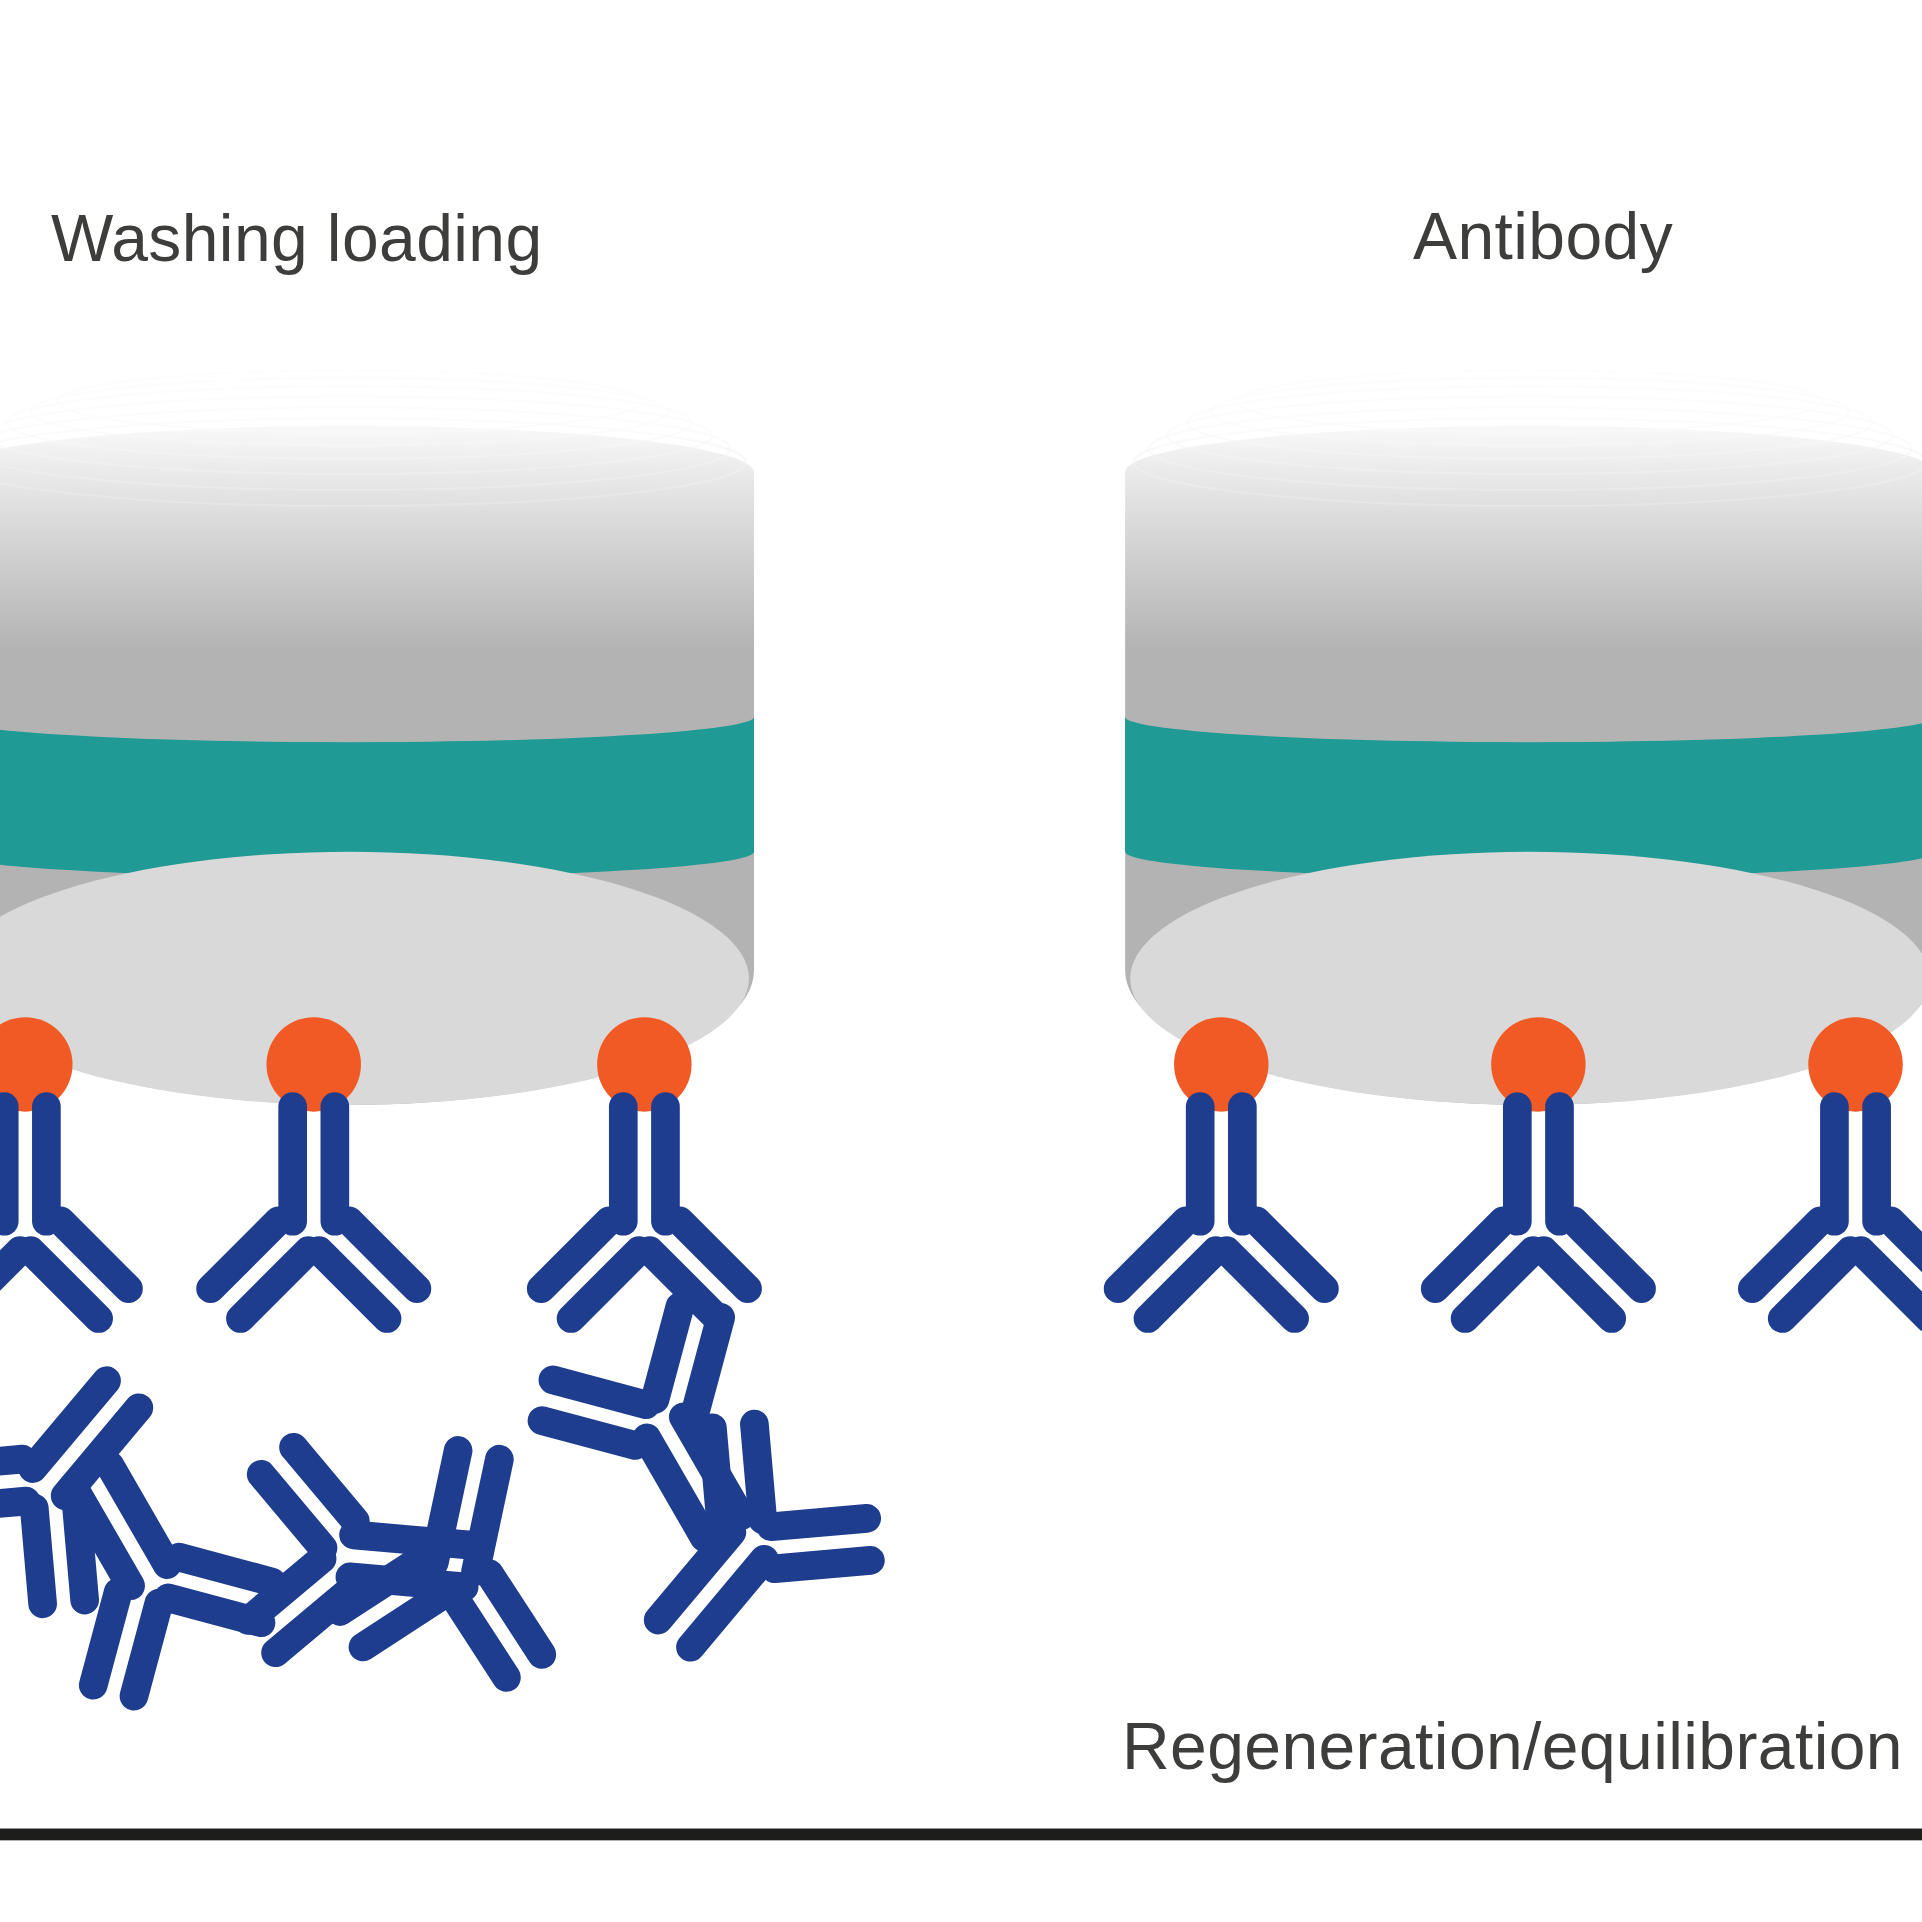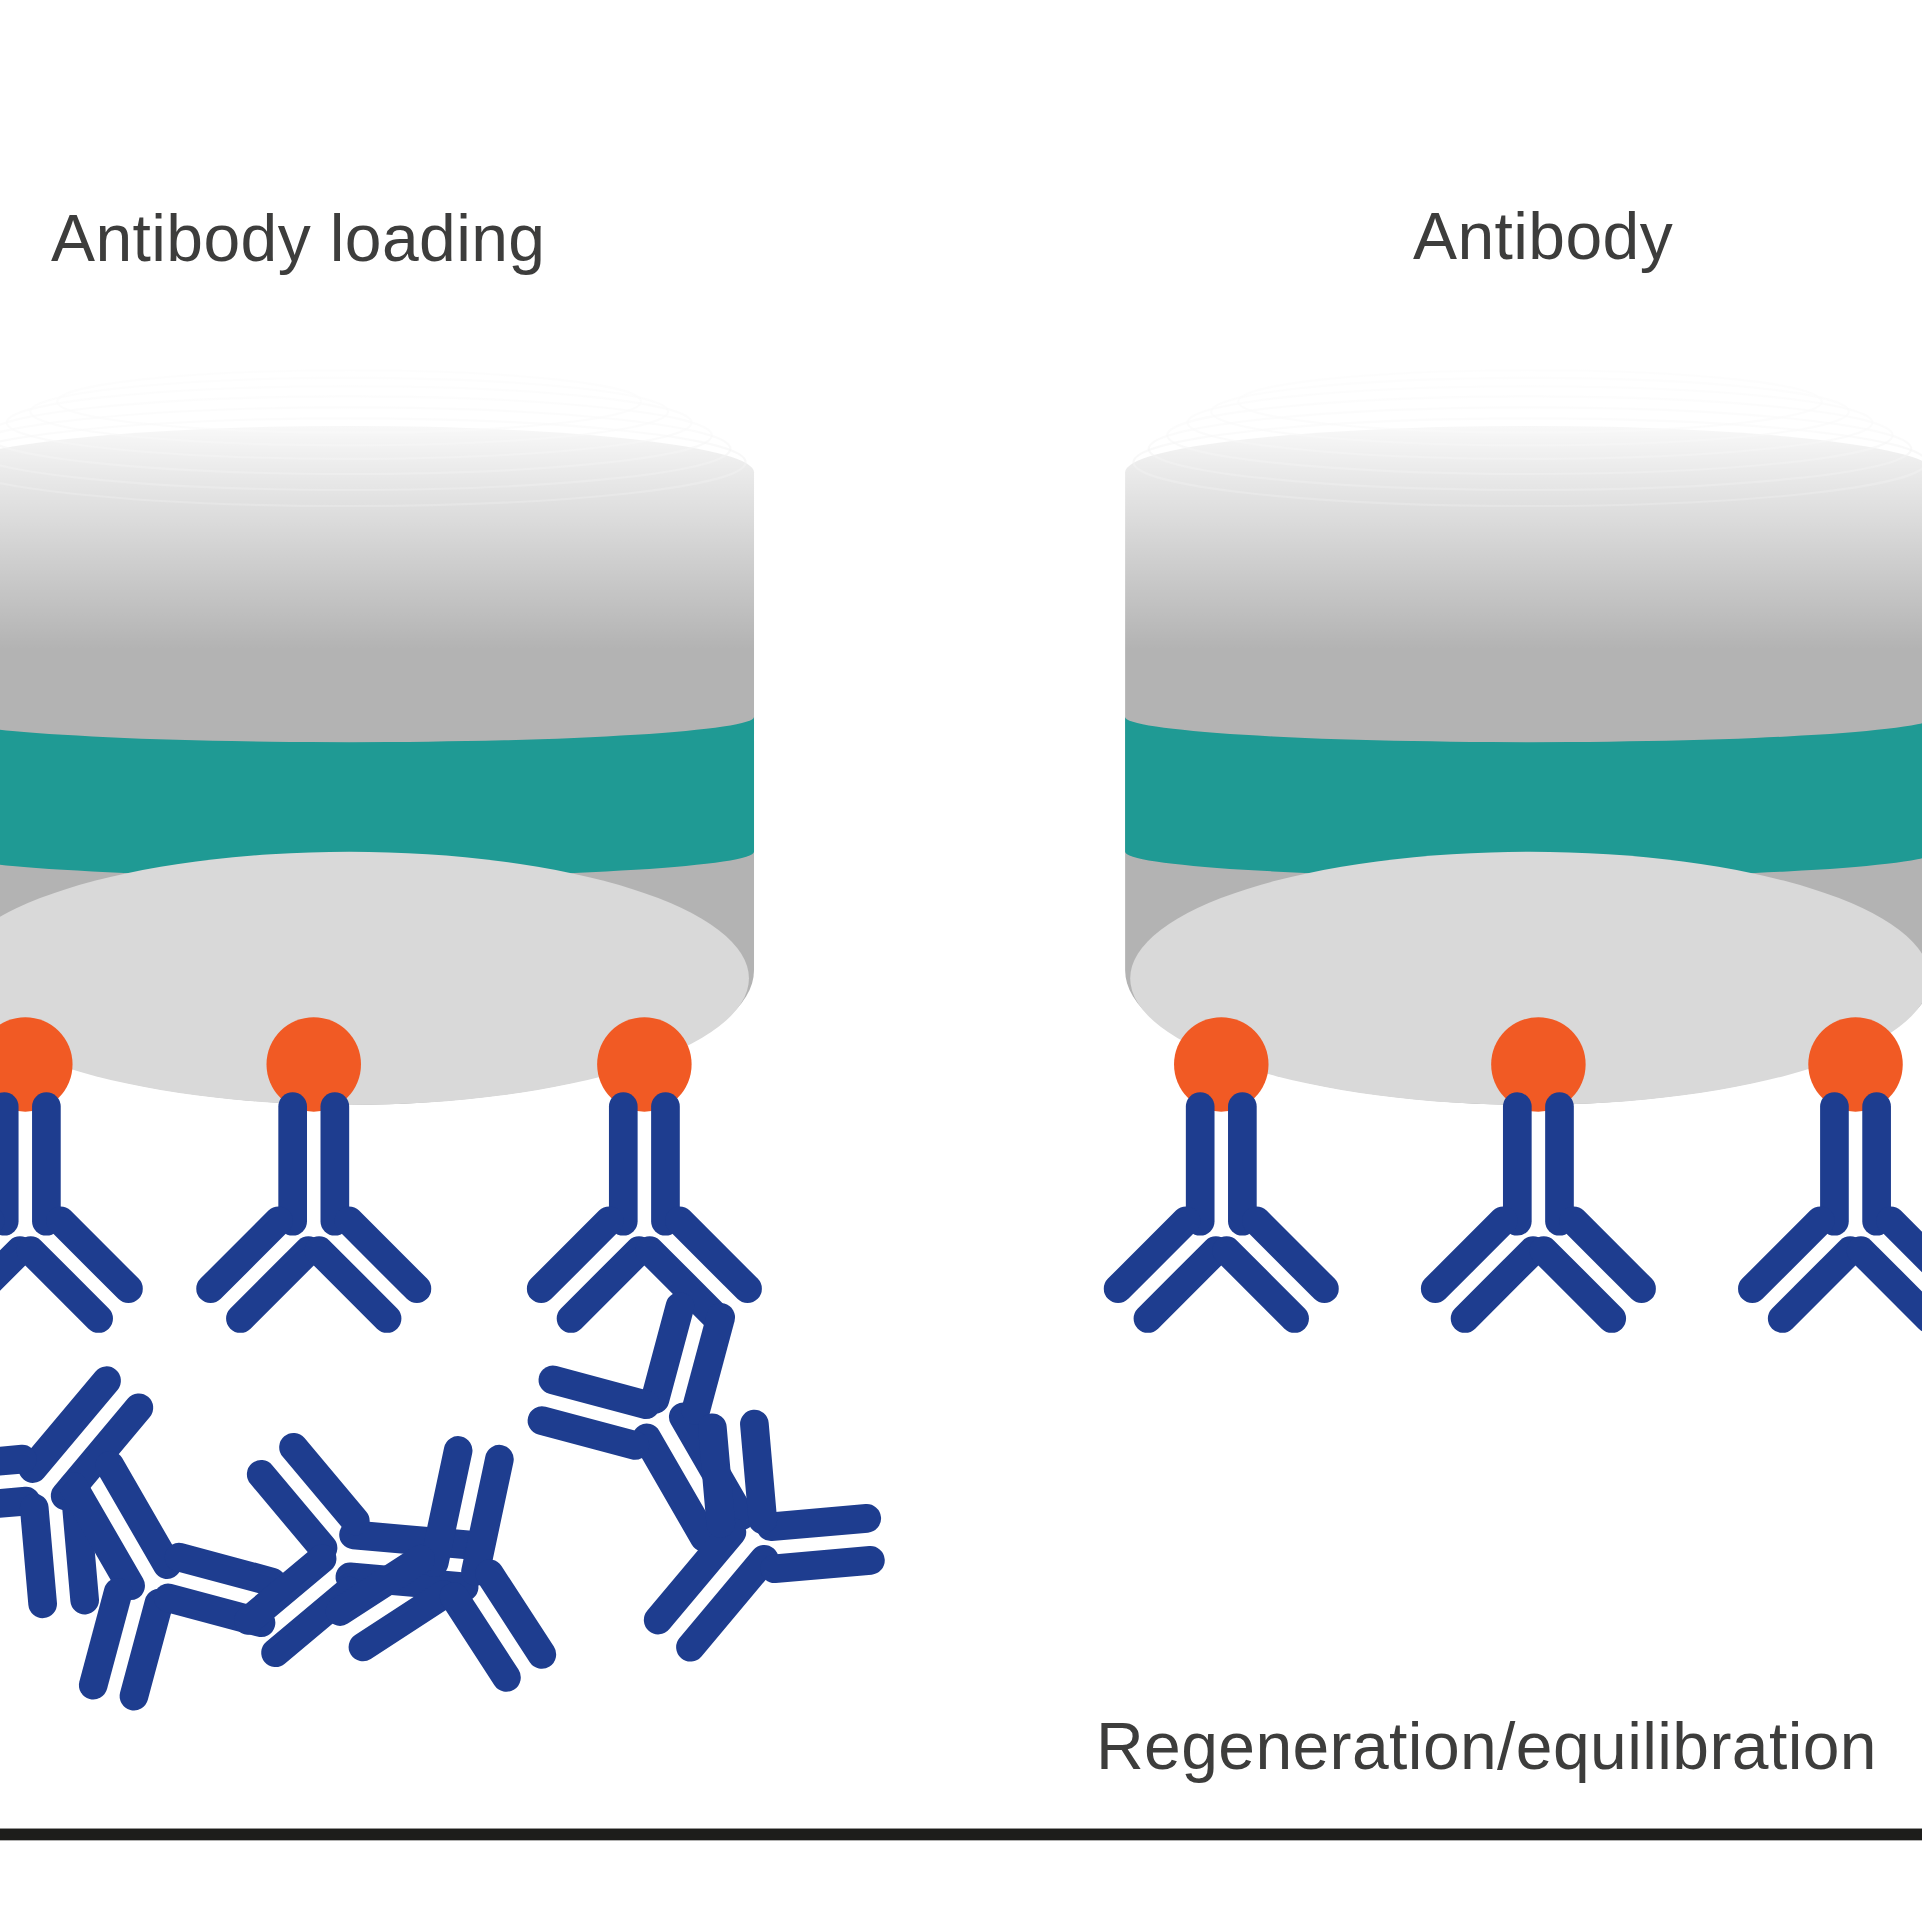--- a/index.html
+++ b/index.html
@@ -25,35 +25,35 @@
   .stage-label{
     position:absolute;
     color:var(--c-label);
     font-size:66px;
     line-height:1.15;
     white-space:nowrap;
     letter-spacing:0.4px;
   }
   #label-loading{left:51px;top:201px;}
   #label-washing{left:1413px;top:199px;}
-  #label-regen{left:1096px;top:1709px;}
+  #label-regen{left:1122px;top:1709px;}
   .wall{fill:var(--c-sensor-body);}
   .rings ellipse{fill:none;stroke:var(--c-sensor-ring);stroke-width:2.5;opacity:.6;}
   .band{fill:var(--c-band);}
   .base{fill:var(--c-sensor-base);}
   .linker{fill:var(--c-linker);}
   .ab{fill:var(--c-antibody);}
   .axis{fill:var(--c-axis);}
 </style>
 </head>
 <body>
 
 <div class="canvas">
 
-  <div class="stage-label" id="label-loading">Antibody loading</div>
+  <div class="stage-label" id="label-loading">Washing loading</div>
 
   <div class="stage-label" id="label-washing">Antibody</div>
 
   <div class="stage-label" id="label-regen">Regeneration/equilibration</div>
 
   <svg class="diagram" viewBox="0 0 2280 2280" aria-hidden="true">
     <defs>
       <linearGradient id="fadeTop" gradientUnits="userSpaceOnUse" x1="0" y1="370" x2="0" y2="770">
         <stop offset="0" stop-color="#ffffff" stop-opacity="1"></stop>
         <stop offset="0.35" stop-color="#ffffff" stop-opacity="0.9"></stop>

